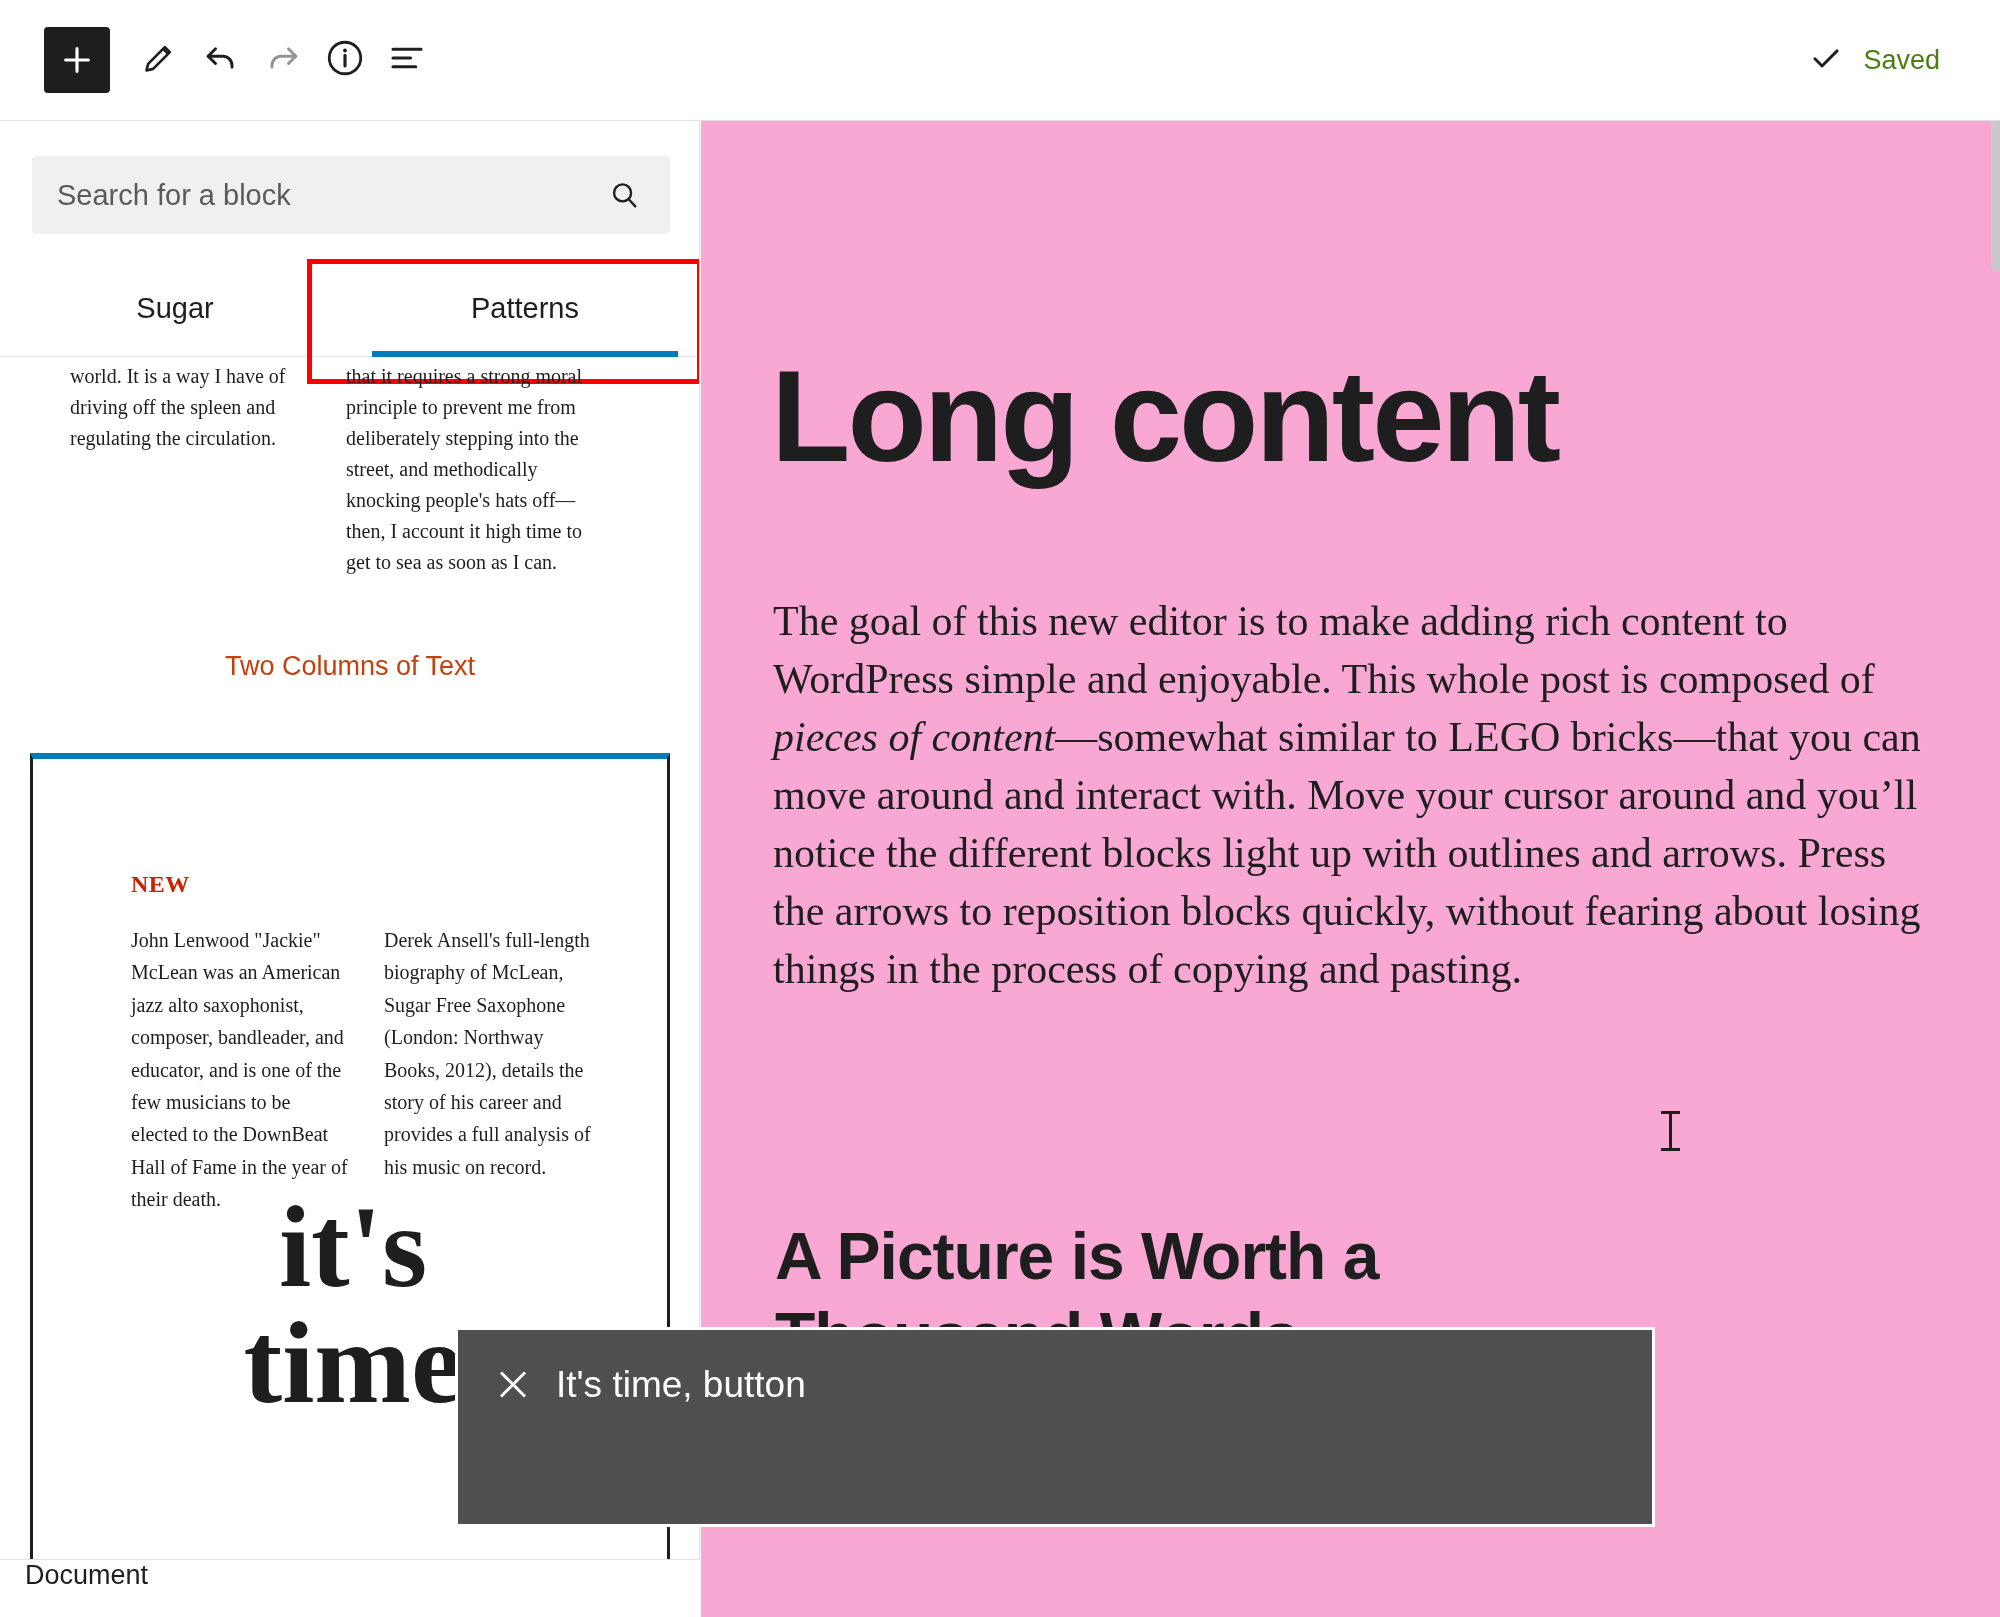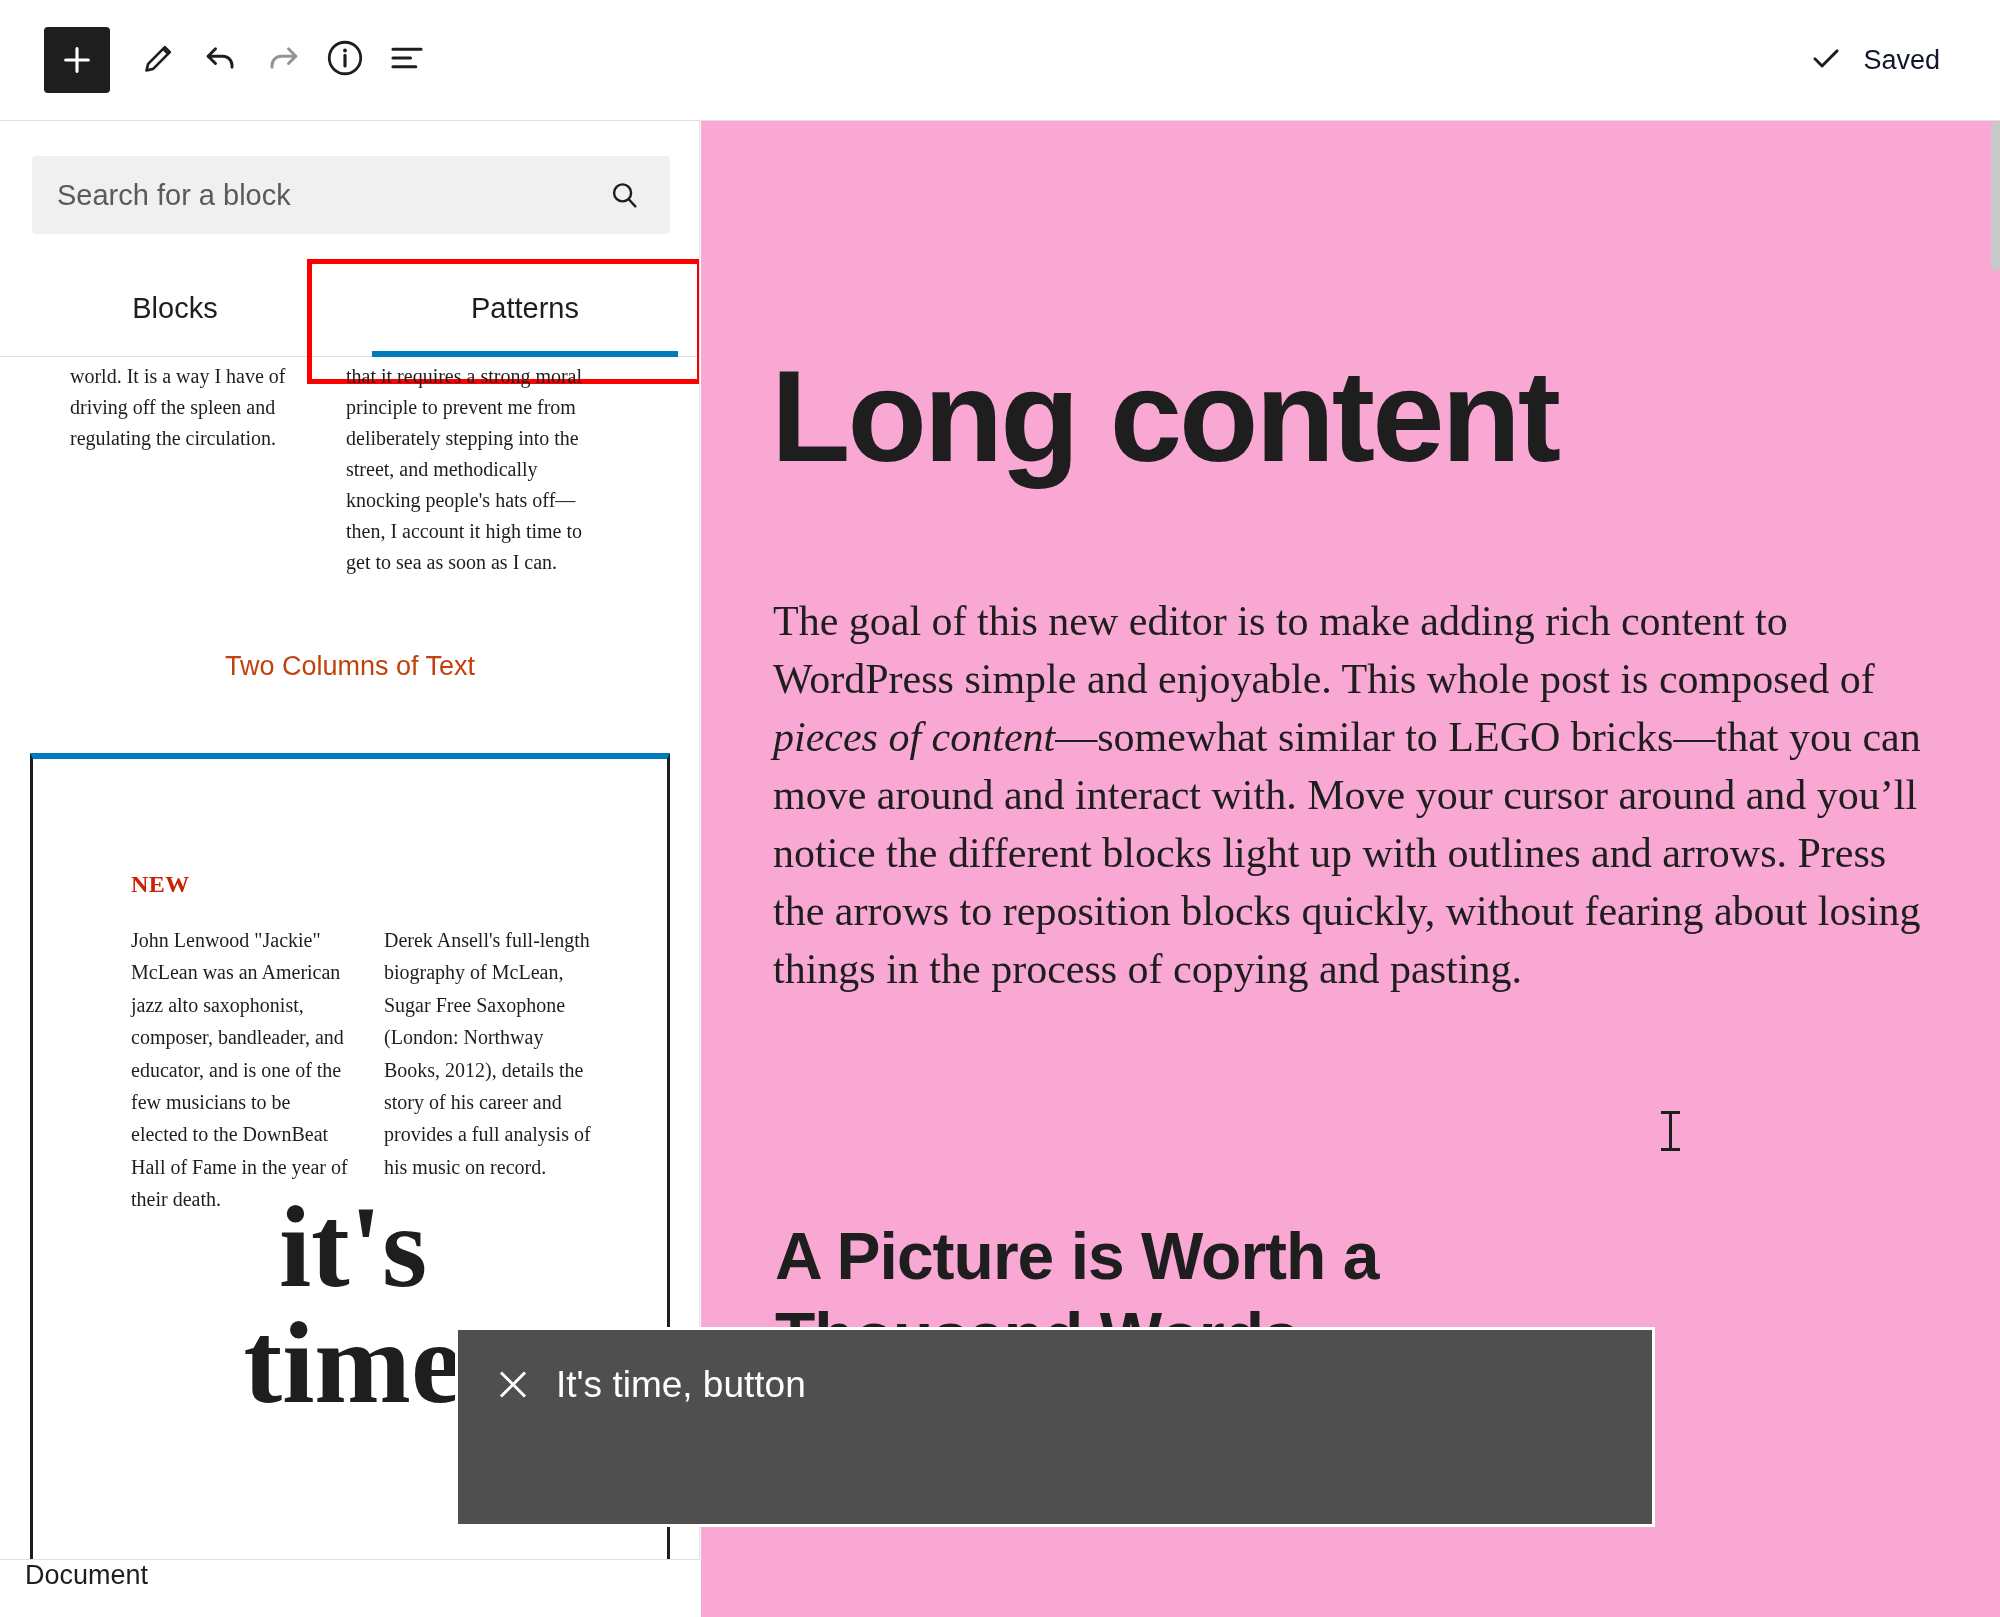--- a/index.html
+++ b/index.html
@@ -33,21 +33,21 @@
     display: flex; align-items: center; justify-content: center;
     cursor: pointer;
   }
   #add-block-button svg { display: block; }
   .tb-gap { width: 18px; }
   #toolbar-right {
     margin-left: auto; margin-right: 60px;
     display: flex; align-items: center; gap: 18px;
   }
   #saved-label {
-    font-size: 27px; color: #0f172a;
+    font-size: 27px; color: #4d7c0f;
   }
 
   
   #inserter-panel {
     position: absolute; top: 121px; left: 0;
     width: 700px; height: 1496px;
     background: #ffffff;
     border-right: 1px solid #e0e0e0;
     overflow: hidden;
   }
@@ -307,21 +307,21 @@
     <input id="search-input" type="text" placeholder="Search for a block" style="">
     <span id="search-icon">
       <svg width="34" height="34" viewBox="0 0 24 24" aria-hidden="true">
         <circle cx="11" cy="10.5" r="6" fill="none" stroke="#1e1e1e" stroke-width="1.7"></circle>
         <path d="M15.5 15.2L20 20" stroke="#1e1e1e" stroke-width="1.7" stroke-linecap="round"></path>
       </svg>
     </span>
   </div>
 
   <div id="tabs">
-    <button class="tab">Blocks</button>
+    <button class="tab">Sugar</button>
     <button class="tab active">Patterns</button>
   </div>
   <div id="tab-patterns-highlight"></div>
 
   <div id="pattern-list">
 
     <div class="pattern-preview-cols">
       <div class="pp-col">world. It is a way I have of driving off the spleen and regulating the circulation.</div>
       <div class="pp-col">that it requires a strong moral principle to prevent me from deliberately stepping into the street, and methodically knocking people's hats off—then, I account it high time to get to sea as soon as I can.</div>
     </div>

